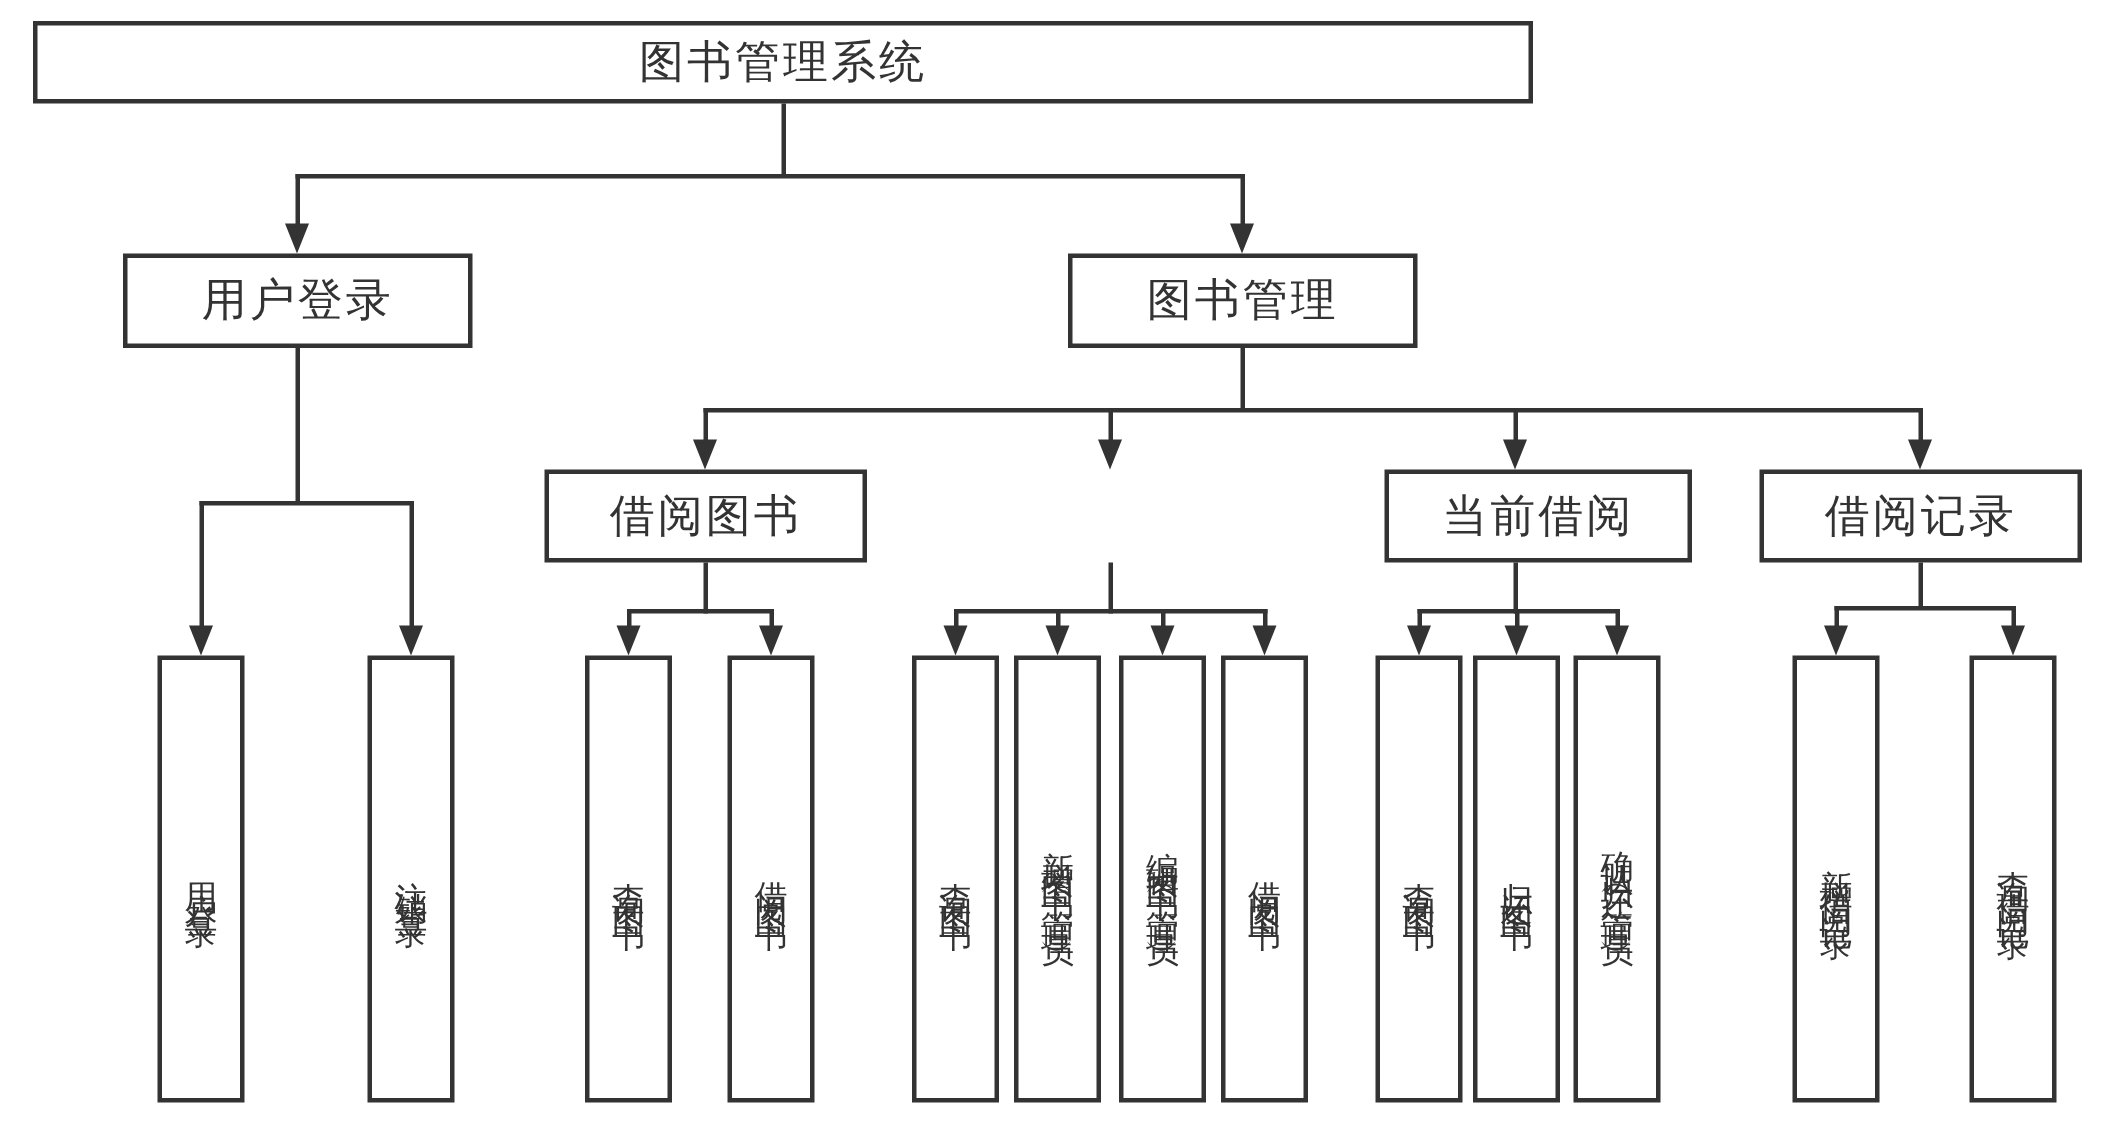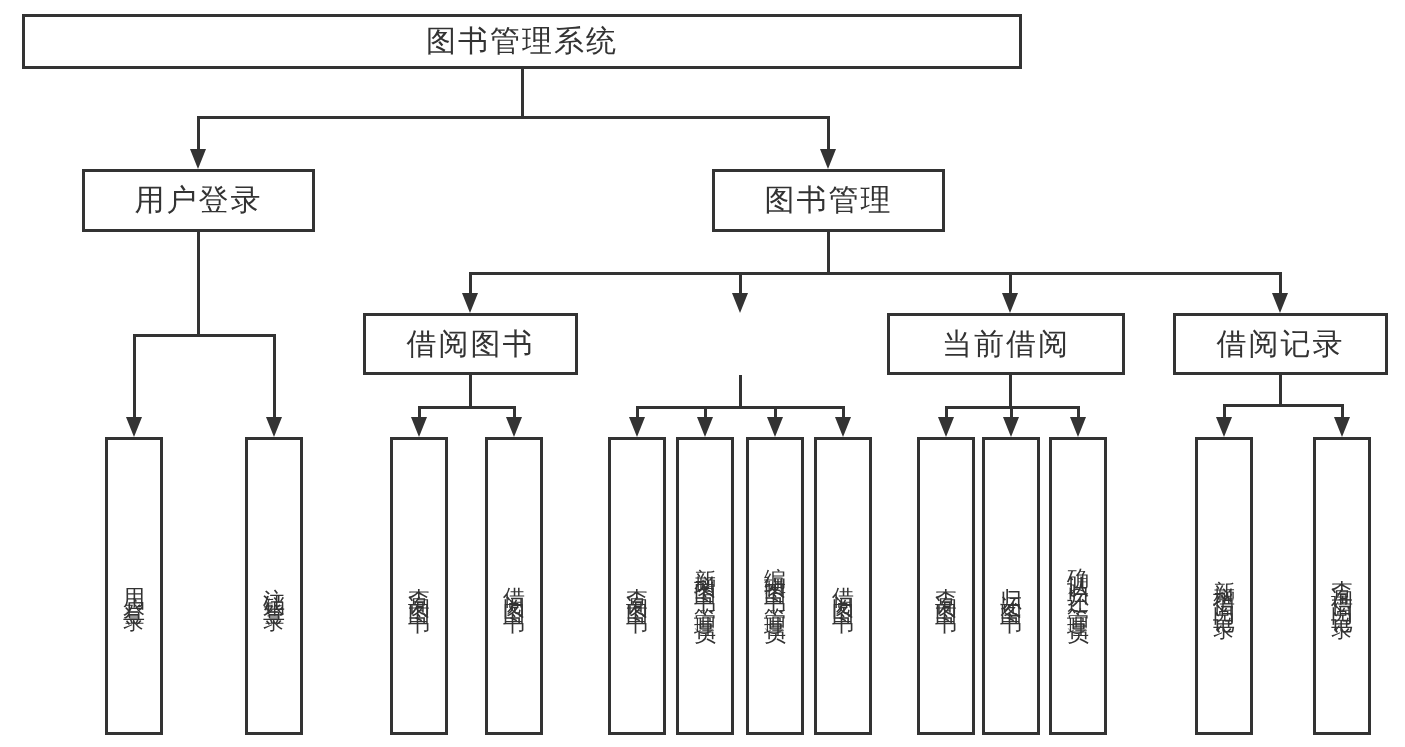--- a/index.html
+++ b/index.html
@@ -48,21 +48,21 @@
 <body>
 
 <div id="canvas">
 
   <div class="box h" style="left:22px;top:14px;width:1000px;height:55px;">图书管理系统</div>
 
   <div class="box h" style="left:82px;top:169px;width:233px;height:63px;">用户登录</div>
   <div class="box h" style="left:712px;top:169px;width:233px;height:63px;text-align:center;">图书管理</div>
 
   <div class="box h" style="left:363px;top:313px;width:215px;height:62px;">借阅图书</div>
-  <div class="box h" style="left:887px;top:313px;width:238px;height:62px;">当前借阅</div>
+  <div class="box h" style="left:923px;top:313px;width:205px;height:62px;">当前借阅</div>
   <div class="box h" style="left:1173px;top:313px;width:215px;height:62px;">借阅记录</div>
 
   <div class="box v" style="left:105px;top:437px;width:58px;height:298px;">用户登录</div>
   <div class="box v" style="left:245px;top:437px;width:58px;height:298px;">注销登录</div>
 
   <div class="box v" style="left:390px;top:437px;width:58px;height:298px;">查询图书</div>
   <div class="box v" style="left:485px;top:437px;width:58px;height:298px;">借阅图书</div>
 
   <div class="box v" style="left:608px;top:437px;width:58px;height:298px;">查询图书</div>
   <div class="box v" style="left:676px;top:437px;width:58px;height:298px;">新增图书（管理员）</div>

